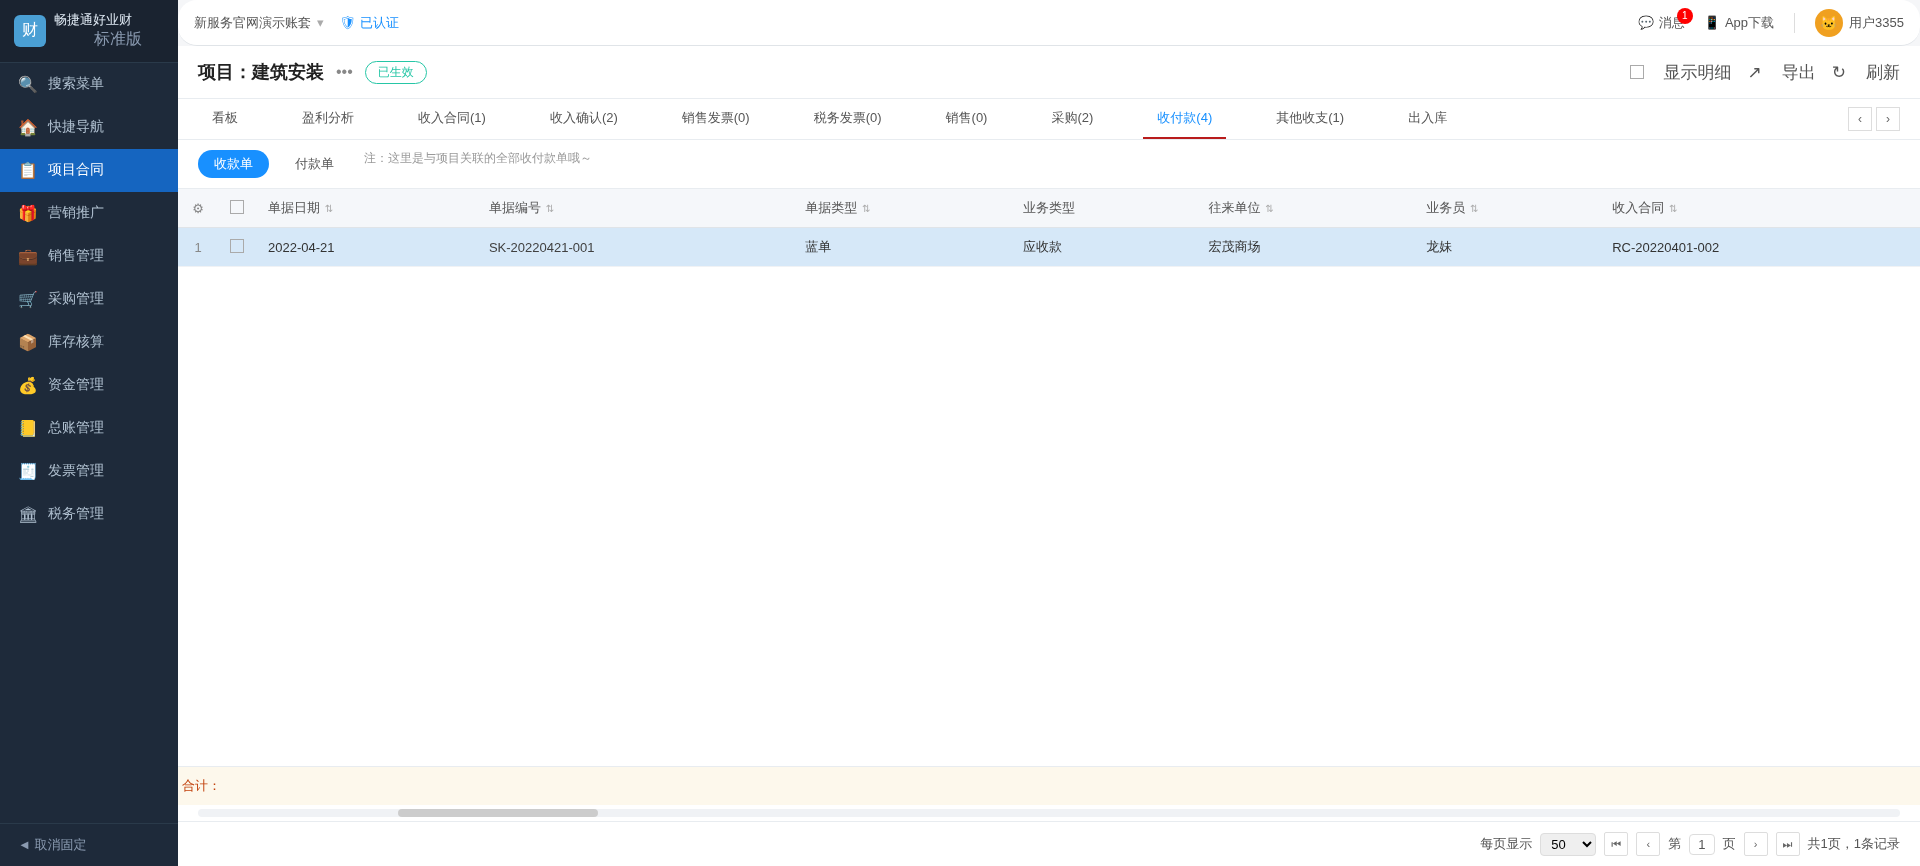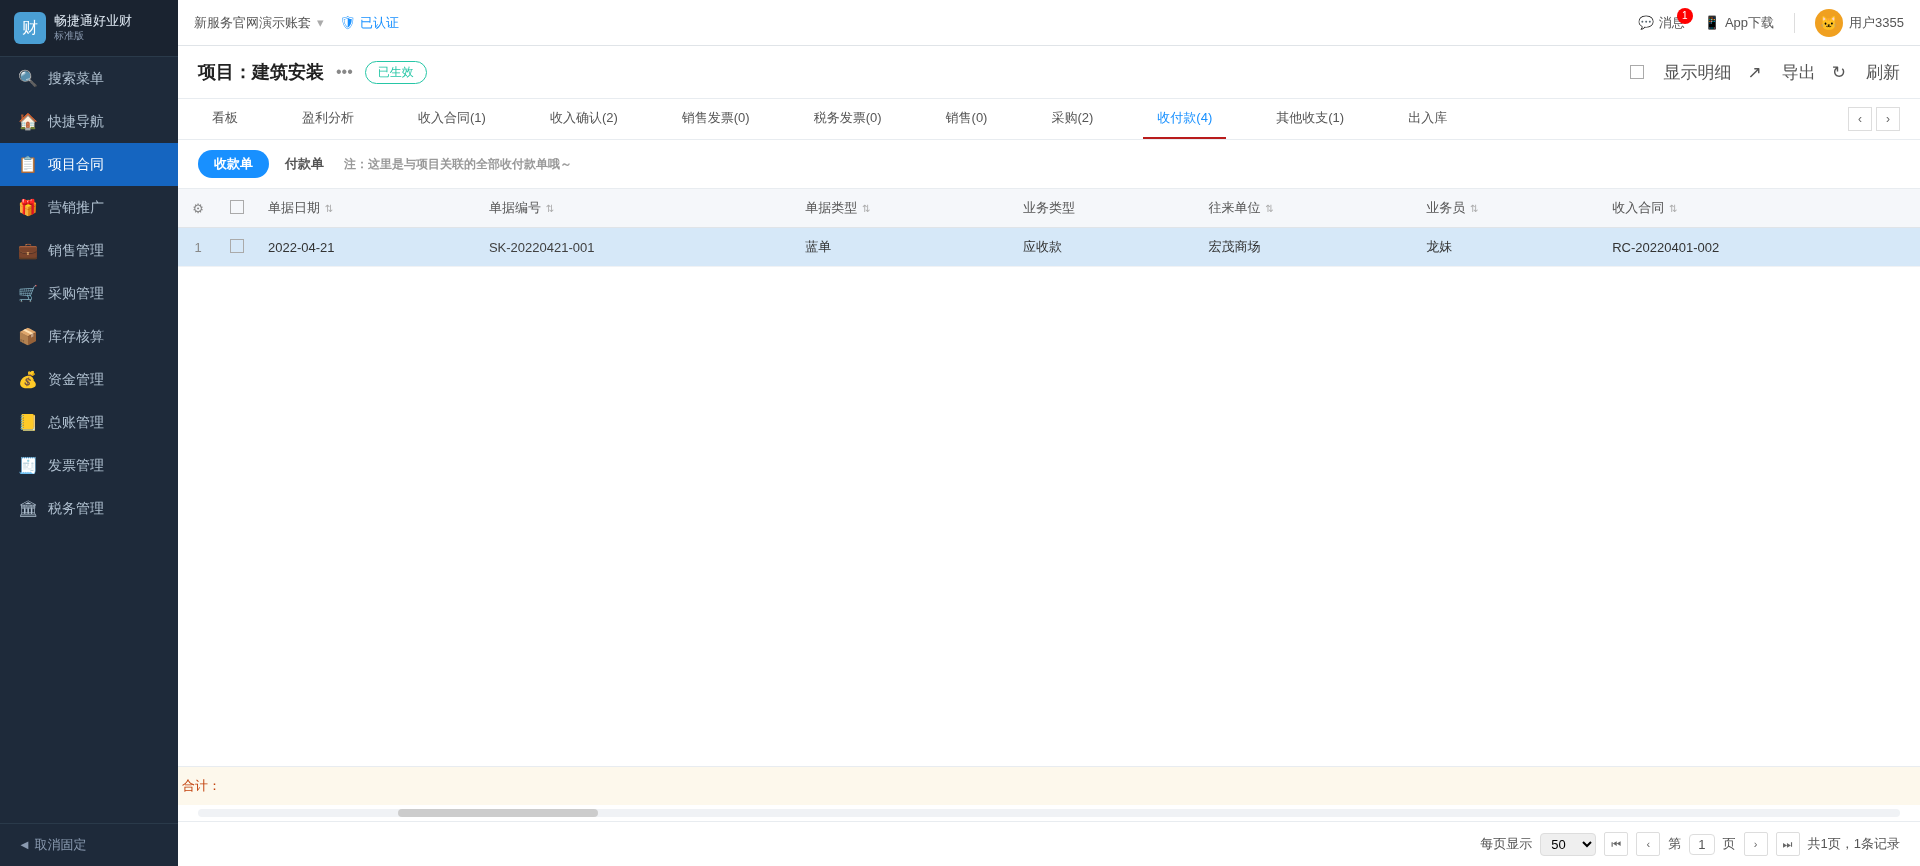--- a/index.html
+++ b/index.html
@@ -25,21 +25,21 @@
     }
     .sidebar-logo-icon {
       width: 32px;
       height: 32px;
       background: #4a9fd4;
       border-radius: 6px;
       display: flex; align-items: center; justify-content: center;
       color: white; font-size: 16px;
     }
     .sidebar-logo-text { font-size: 13px; color: #e0eaf4; line-height: 1.3; }
-    .sidebar-logo-sub { font-size: 10px; color: #8a9ab0; }
+    .sidebar-logo-sub { font-size: 16px; color: #8a9ab0; margin-left: 40px; }
     .sidebar-scroll { flex: 1; overflow-y: auto; }
     .sidebar-scroll::-webkit-scrollbar { width: 4px; }
     .sidebar-scroll::-webkit-scrollbar-thumb { background: #3a4a5a; }
     .sidebar-item {
       display: flex;
       align-items: center;
       padding: 12px 18px;
       cursor: pointer;
       gap: 10px;
       color: #b0c0d0;
@@ -68,20 +68,21 @@
 
     
     .topbar {
       background: white;
       border-bottom: 1px solid #e0e4e8;
       display: flex;
       align-items: center;
       padding: 0 16px;
       height: 46px;
       gap: 16px;
+      border-radius: 19px;
     }
     .topbar-project {
       display: flex; align-items: center; gap: 6px;
       color: #555; font-size: 13px;
     }
     .topbar-project-arrow { color: #aaa; }
     .topbar-cert {
       display: flex; align-items: center; gap: 4px;
       color: #1890ff; font-size: 13px;
     }
@@ -222,24 +223,24 @@
     .subtab-nav-btn {
       background: none; border: 1px solid #ddd;
       width: 24px; height: 24px; cursor: pointer;
       display: flex; align-items: center; justify-content: center;
       font-size: 12px; color: #666;
     }
 
     
     .inner-tabs {
       display: flex;
-      align-items: center;
+      align-items: flex-start;
       padding: 10px 20px;
+      gap: 10px;
       border-bottom: 1px solid #e8ecf0;
-      font-weight: bold;
     }
     .inner-tab {
       padding: 5px 16px;
       cursor: pointer;
       color: #555;
       font-size: 13px;
       border-radius: 20px;
     }
     .inner-tab.active {
       background: #1890ff;

